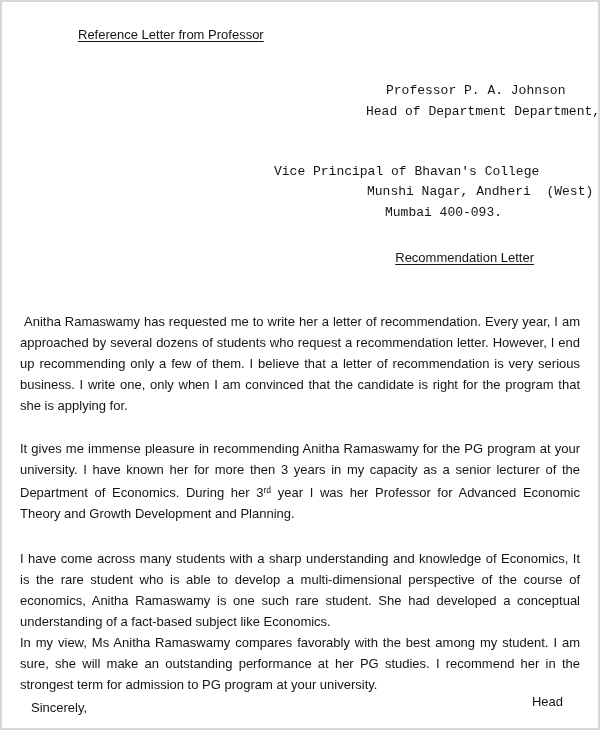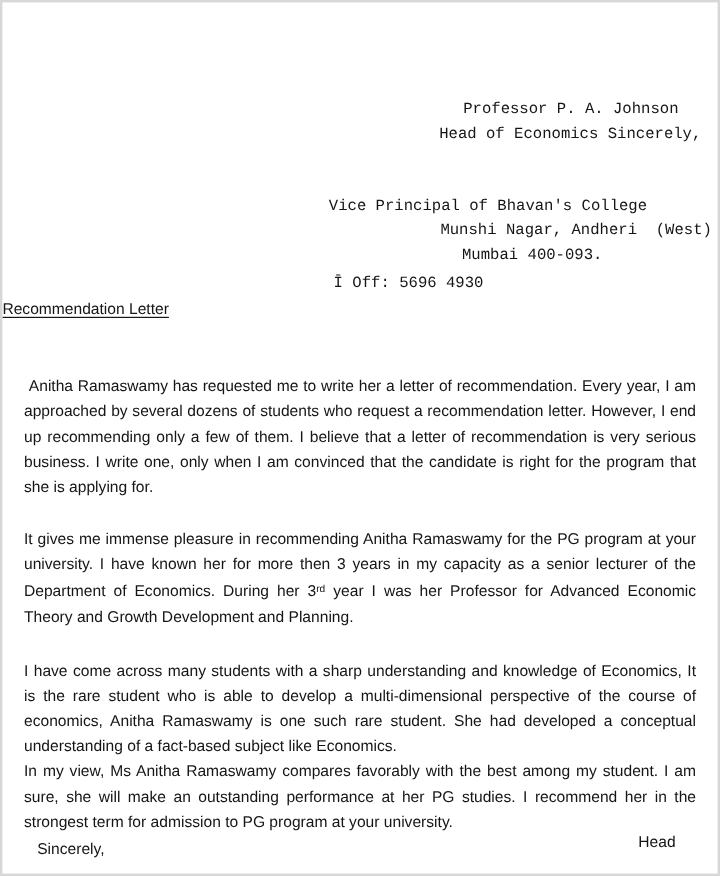--- a/index.html
+++ b/index.html
@@ -44,21 +44,21 @@
   .sender-line.l3 { padding-left: 272px; margin-top: 39px; }
   .sender-line.l4 { padding-left: 365px; }
   .sender-line.l5 { padding-left: 383px; }
   .sender-line.l6 { padding-left: 276px; margin-top: 2px; }
   .phone-glyph { display: inline-block; }
   .letter-heading {
     position: absolute;
     top: 247px;
     left: 0;
     width: 532px;
-    text-align: left;
+    text-align: right;
     line-height: 17px;
   }
   .letter-heading span {
     text-decoration: underline;
     text-underline-offset: 2px;
   }
   .body-block {
     position: absolute;
     top: 309px;
     left: 18px;
@@ -89,28 +89,28 @@
     top: 697px;
     left: 29px;
     line-height: 17px;
   }
 </style>
 </head>
 <body>
 
 <div class="page">
 
+  <div class="doc-title">Reference Letter from Professor</div>
 
   <div class="sender-block">
     <div class="sender-line l1">Professor P. A. Johnson</div>
-    <div class="sender-line l2">Head of Economics Sincerely,</div>
+    <div class="sender-line l2">Head of Department Department,</div>
     <div class="sender-line l3">Vice Principal of Bhavan's College</div>
     <div class="sender-line l4">Munshi Nagar, Andheri  (West)</div>
     <div class="sender-line l5">Mumbai 400-093.</div>
-    <div class="sender-line l6"><span class="phone-glyph">Ī</span><span> </span><span>Off: 5696 4930</span></div>
   </div>
 
   <div class="letter-heading"><span>Recommendation Letter</span></div>
 
   <div class="body-block">
     <p class="para p1">Anitha Ramaswamy has requested me to write her a letter of recommendation. Every year, I am approached by several dozens of students who request a recommendation letter. However, I end up recommending only a few of them. I believe that a letter of recommendation is very serious business. I write one, only when I am convinced that the candidate is right for the program that she is applying for.</p>
     <p class="para p2"><span>It gives me immense pleasure in recommending Anitha Ramaswamy for the PG program at your university. I have known her for more then 3 years in my capacity as a senior lecturer of the Department of Economics. During her 3</span><span class="sup">rd</span><span> year I was her Professor for Advanced Economic Theory and Growth Development and Planning.</span></p>
     <p class="para p3">I have come across many students with a sharp understanding and knowledge of Economics, It is the rare student who is able to develop a multi-dimensional perspective of the course of economics, Anitha Ramaswamy is one such rare student. She had developed a conceptual understanding of a fact-based subject like Economics.</p>
     <p class="para p4">In my view, Ms Anitha Ramaswamy compares favorably with the best among my student. I am sure, she will make an outstanding performance at her PG studies. I recommend her in the strongest term for admission to PG program at your university.</p>
   </div>

